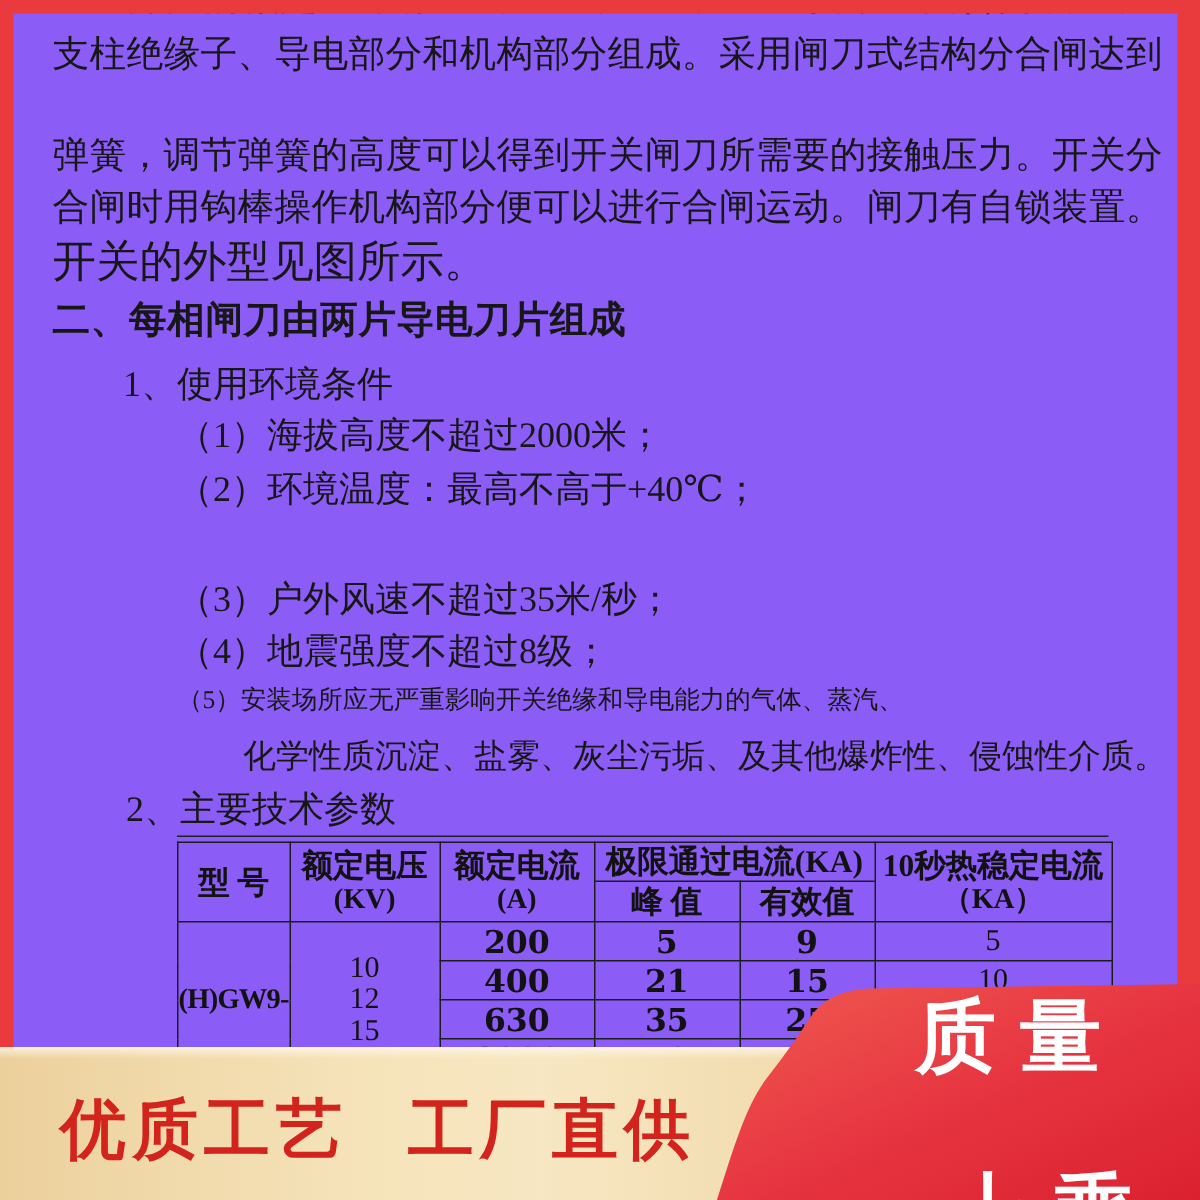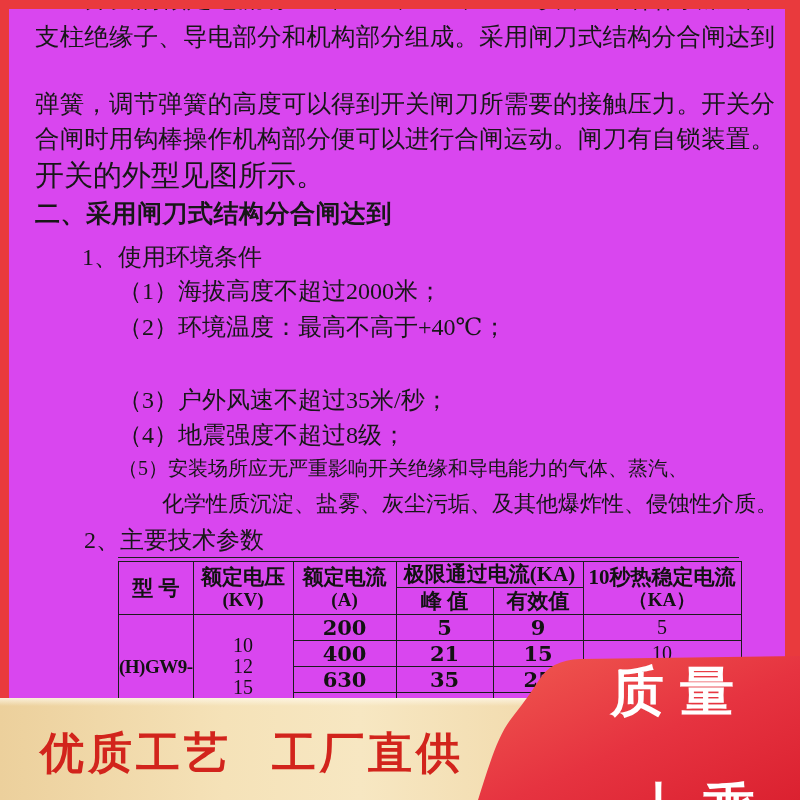--- a/index.html
+++ b/index.html
@@ -1,19 +1,19 @@
 <!DOCTYPE html>
 <html><head>
 <meta charset="utf-8">
 <style>
   html,body{margin:0;padding:0;}
   body{width:800px;height:800px;overflow:hidden;background:#888;}
   #stage{
     position:relative;width:800px;height:800px;overflow:hidden;
-    background:#d946ef;
+    background:#8b5cf6;
     font-family:"Liberation Serif","DejaVu Serif",serif;
     color:#171717;
   }
   
   .border{position:absolute;background:#e93a3d;z-index:40;}
   #border-top{left:0;top:0;width:800px;height:9px;}
   #border-left{left:0;top:0;width:9px;height:700px;}
   #border-right{left:785px;top:0;width:15px;height:700px;}
 
   
@@ -61,29 +61,29 @@
 
 <div id="stage">
 
   <div class="tline clip1">开关的额定电流有200、400、630、1000安，它由合闸底座、</div>
 
   <div class="tline para just" style="top:22px;">支柱绝缘子、导电部分和机构部分组成。采用闸刀式结构分合闸达到</div>
   <div class="tline para just" style="top:89px;">弹簧，调节弹簧的高度可以得到开关闸刀所需要的接触压力。开关分</div>
   <div class="tline para just" style="top:124px;">合闸时用钩棒操作机构部分便可以进行合闸运动。闸刀有自锁装置。</div>
   <div class="tline" style="left:35px;top:157px;font-size:29px;">开关的外型见图所示。</div>
 
-  <div class="tline bold" style="left:35px;top:198px;font-size:25px;letter-spacing:0.5px;">二、采用闸刀式结构分合闸达到</div>
+  <div class="tline bold" style="left:35px;top:198px;font-size:25px;letter-spacing:0.5px;">二、每相闸刀由两片导电刀片组成</div>
 
   <div class="tline" style="left:82px;top:242px;font-size:24px;">1、使用环境条件</div>
 
   <div class="tline" style="left:118px;top:276px;font-size:24px;">（1）海拔高度不超过2000米；</div>
   <div class="tline" style="left:118px;top:312px;font-size:24px;">（2）环境温度：最高不高于+40℃；</div>
   <div class="tline" style="left:118px;top:385px;font-size:24px;">（3）户外风速不超过35米/秒；</div>
   <div class="tline" style="left:118px;top:420px;font-size:24px;">（4）地震强度不超过8级；</div>
-  <div class="tline" style="left:118px;top:456px;font-size:20px;">（5）安装场所应无严重影响开关绝缘和导电能力的气体、蒸汽、</div>
+  <div class="tline" style="left:118px;top:456px;font-size:17px;">（5）安装场所应无严重影响开关绝缘和导电能力的气体、蒸汽、</div>
   <div class="tline" style="left:162px;top:490px;font-size:22px;text-align:right;">化学性质沉淀、盐雾、灰尘污垢、及其他爆炸性、侵蚀性介质。</div>
 
   <div class="tline" style="left:84px;top:525px;font-size:24px;">2、主要技术参数</div>
 
   <div id="dbl-line"></div>
 
   <div id="spec-table-wrap">
     <table class="spec">
       <colgroup>
         <col style="width:72px">

